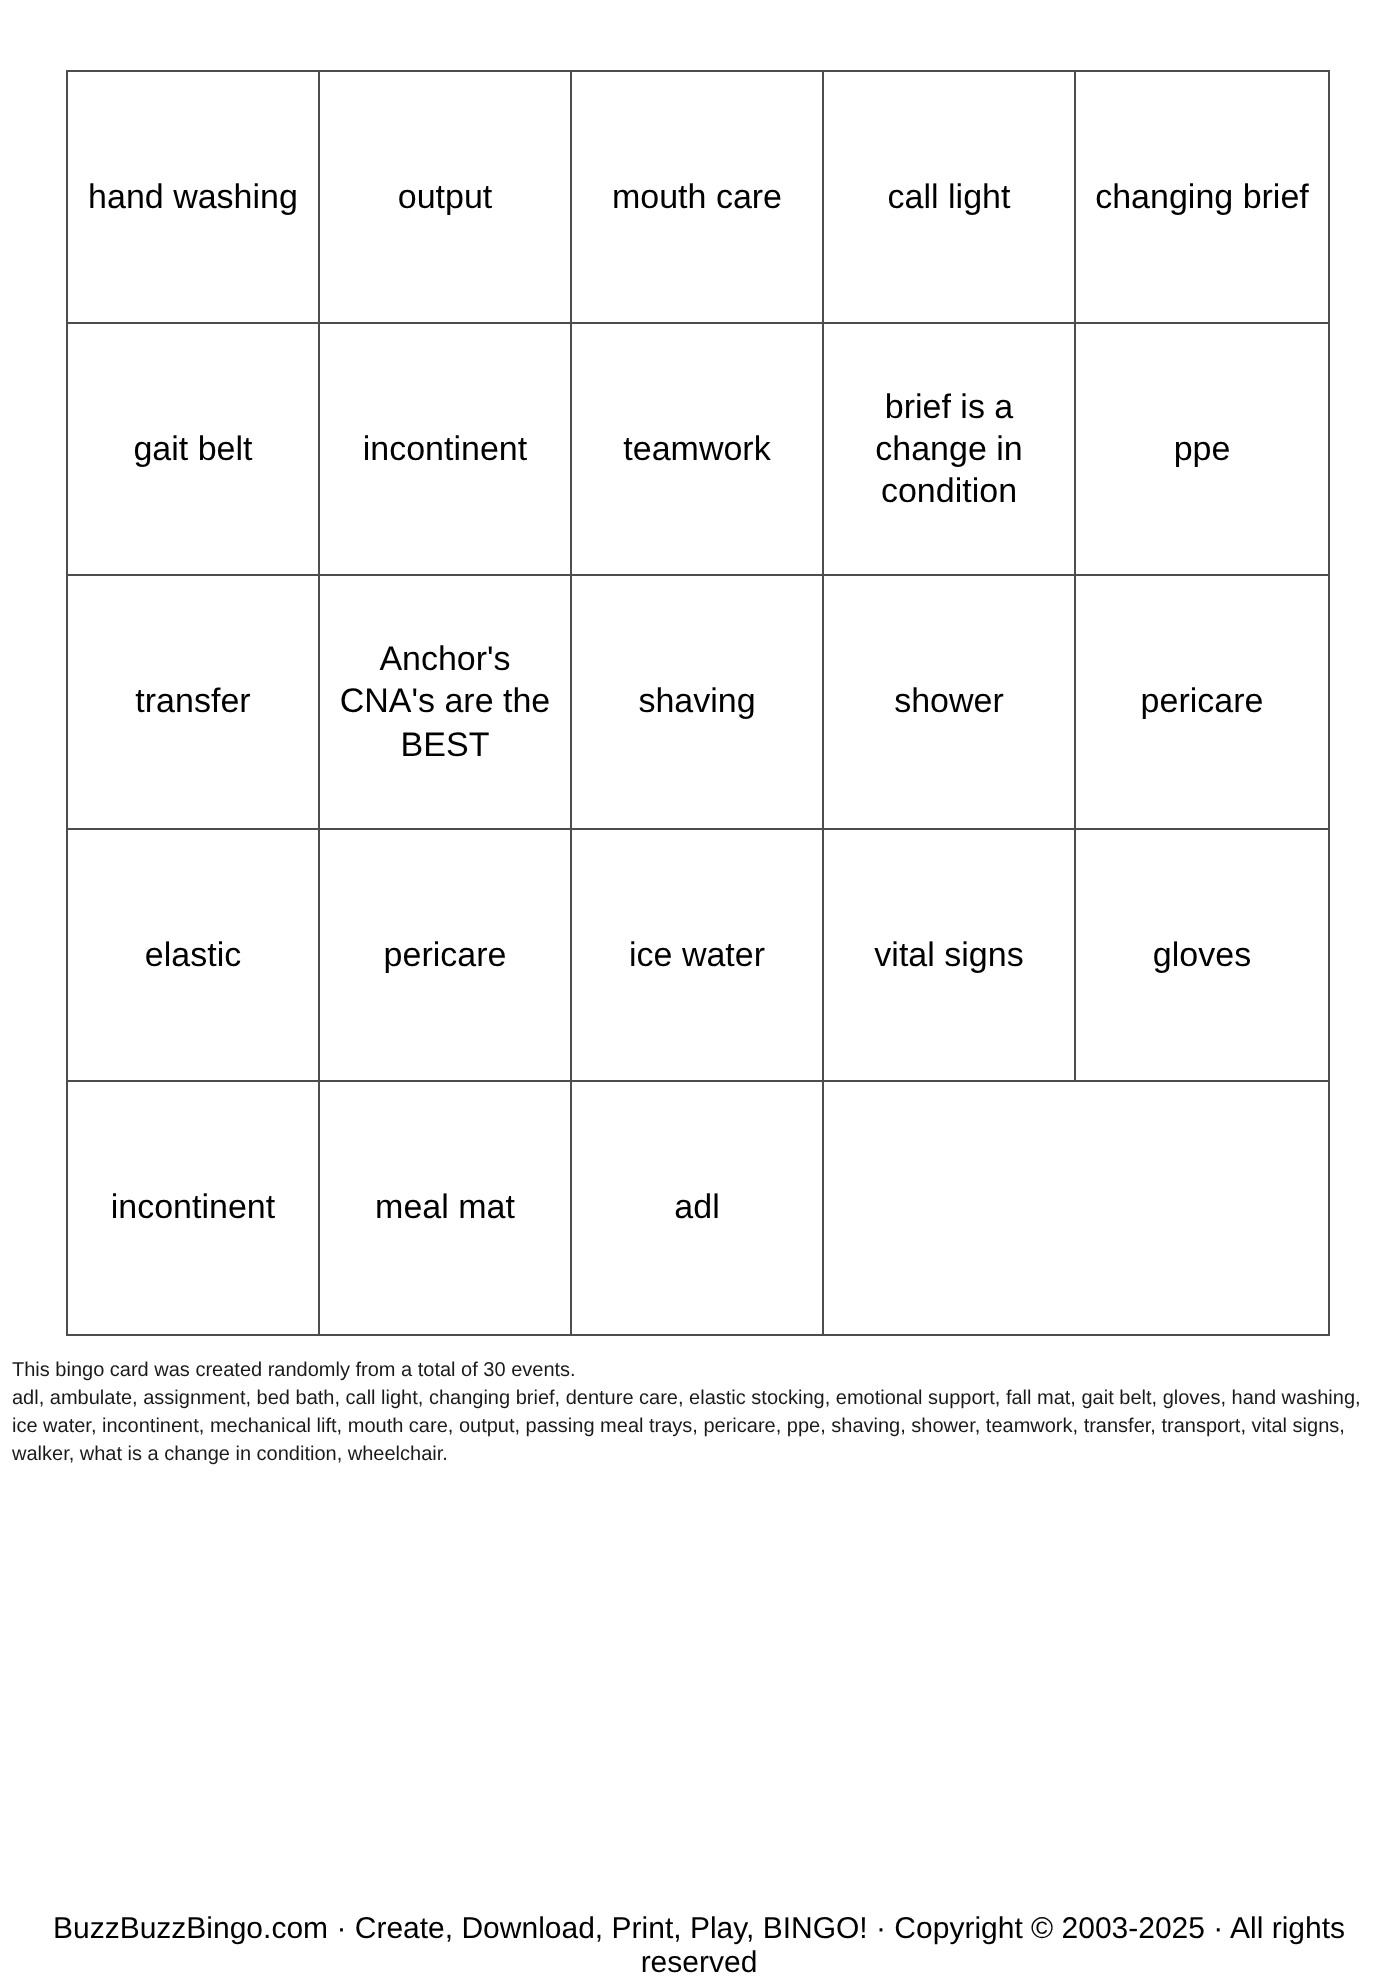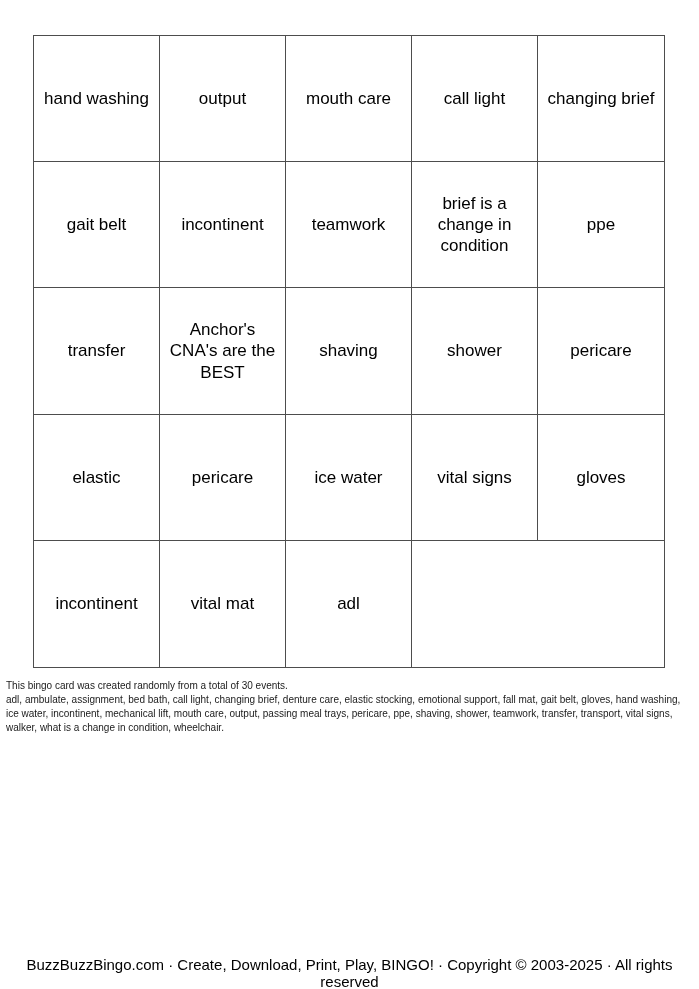--- a/index.html
+++ b/index.html
@@ -82,21 +82,21 @@
     <div class="bingo-cell">Anchor's CNA's are the BEST</div>
     <div class="bingo-cell">shaving</div>
     <div class="bingo-cell">shower</div>
     <div class="bingo-cell">pericare</div>
     <div class="bingo-cell">elastic</div>
     <div class="bingo-cell">pericare</div>
     <div class="bingo-cell">ice water</div>
     <div class="bingo-cell">vital signs</div>
     <div class="bingo-cell">gloves</div>
     <div class="bingo-cell">incontinent</div>
-    <div class="bingo-cell">vital mat</div>
+    <div class="bingo-cell">meal mat</div>
     <div class="bingo-cell">adl</div>
   </div>
 
   <div class="fine-print">
     <div>This bingo card was created randomly from a total of 30 events.</div>
     <div>adl, ambulate, assignment, bed bath, call light, changing brief, denture care, elastic stocking, emotional support, fall mat, gait belt, gloves, hand washing, ice water, incontinent, mechanical lift, mouth care, output, passing meal trays, pericare, ppe, shaving, shower, teamwork, transfer, transport, vital signs, walker, what is a change in condition, wheelchair.</div>
   </div>
 
   <div class="footer">BuzzBuzzBingo.com · Create, Download, Print, Play, BINGO! · Copyright © 2003-2025 · All rights reserved</div>
 

